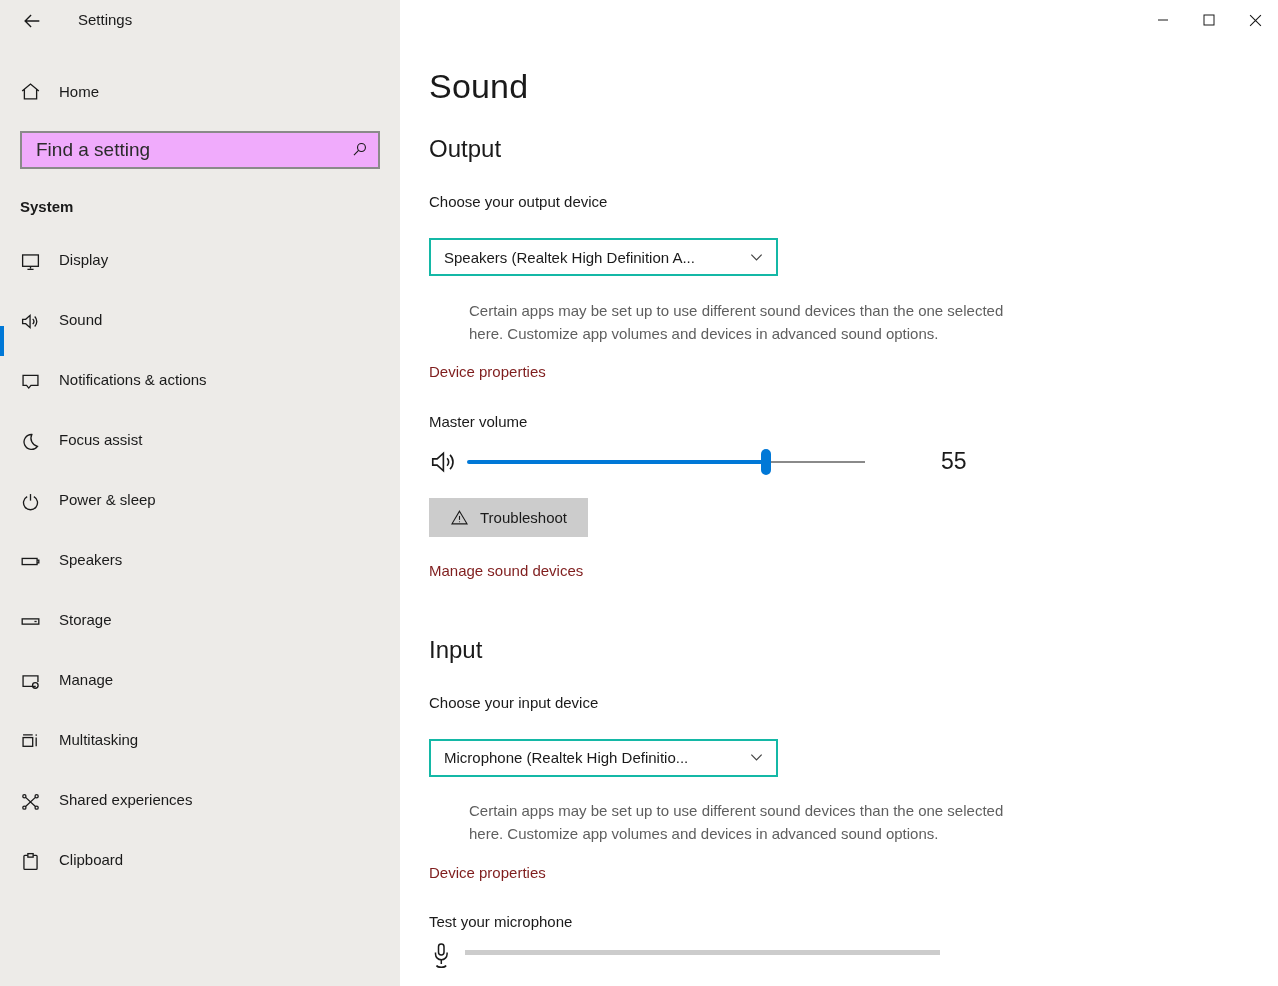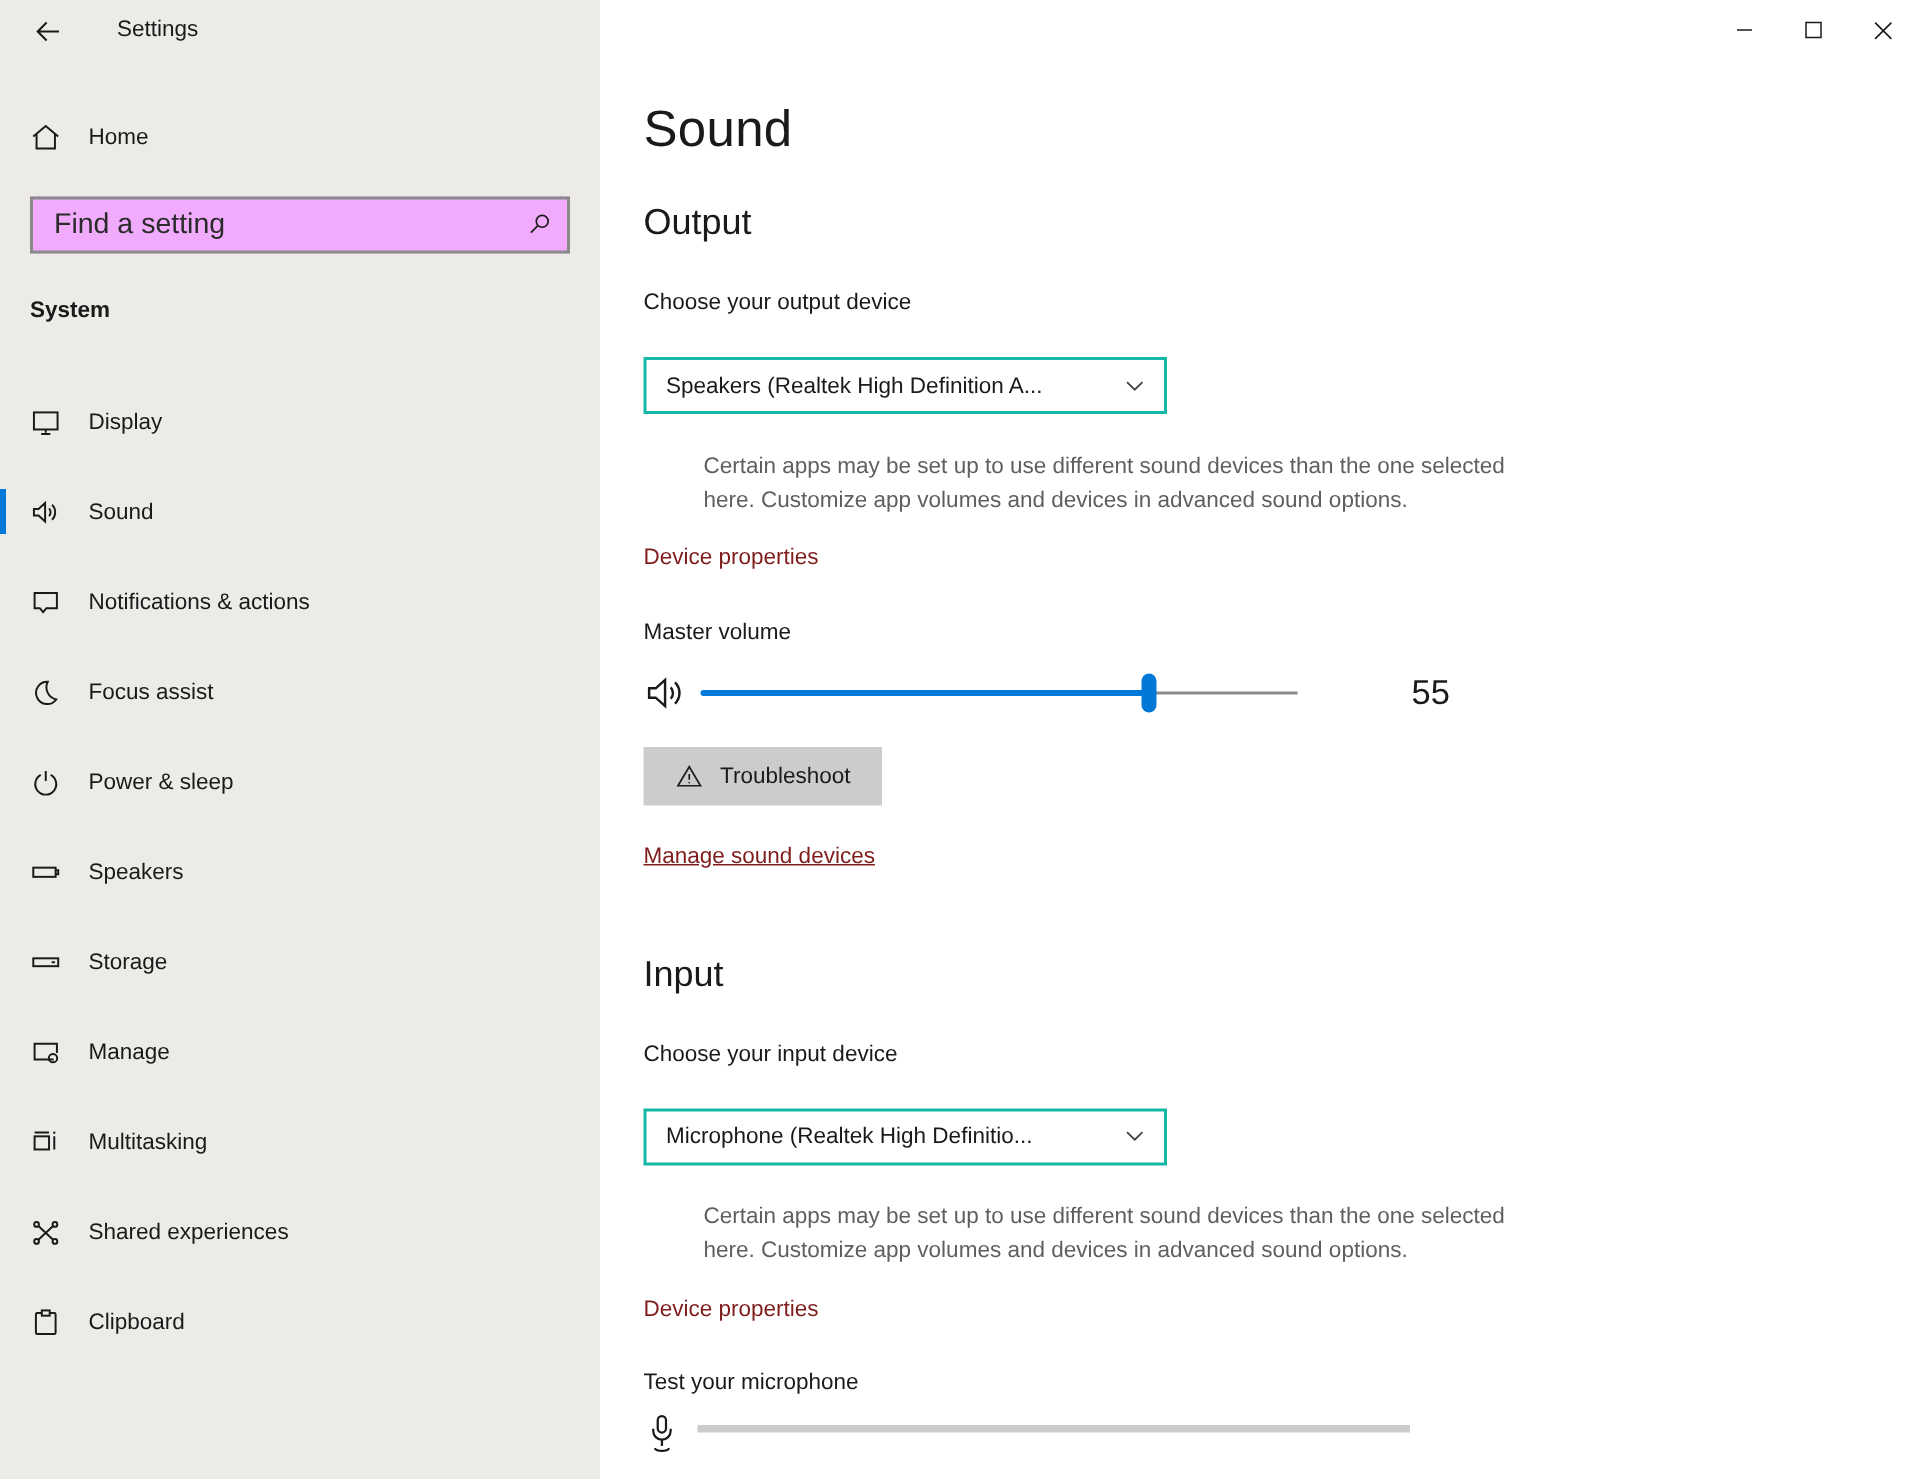--- a/index.html
+++ b/index.html
@@ -24,42 +24,42 @@
 
   .search-wrap { position:absolute; left:20px; top:131px; width:360px; height:38px; }
   .search-input { width:100%; height:100%; border:2px solid #8a8a8a; background:#f0abfc;
                   font-family:inherit; font-size:19px; padding:0 40px 0 14px; color:#1a1a1a; outline:none; }
   .search-input::placeholder { color:#2b2b2b; opacity:1; }
   .search-icon { position:absolute; right:11px; top:9px; width:19px; height:19px; pointer-events:none; }
 
   .section-title { position:absolute; left:20px; top:198px; font-size:15px; font-weight:bold; }
 
   .nav { position:absolute; left:0; top:251px; width:100%; }
-  .nav-item { position:relative; height:60px; display:flex; align-items:center;
+  .nav-item { position:relative; height:60px; display:flex; align-items:flex-start;
               padding-left:20px; cursor:pointer; }
   .nav-item .icon { width:21px; height:21px; flex:0 0 21px; }
   .nav-item .lbl { margin-left:18px; font-size:15px; white-space:nowrap; }
   .nav-item.selected::before { content:""; position:absolute; left:0; top:15px;
               width:4px; height:30px; background:var(--accent,#0078d7); }
 
   
   .main { flex:1; background:#ffffff; padding:66px 0 0 29px; position:relative; }
   .page-title { font-size:34px; font-weight:300; line-height:40px; letter-spacing:.2px; }
   .h2 { font-size:24px; font-weight:300; line-height:30px; }
   .h2.output { margin-top:28px; }
   .h2.input { margin-top:54px; }
   .field-label { font-size:15px; line-height:20px; margin-top:28px; }
   .combo { margin-top:26px; width:349px; height:38px; border:2px solid #14b8a6; background:#fff;
            display:flex; align-items:center; padding:0 12px 0 13px; cursor:default; }
   .combo .val { font-size:15px; flex:1; white-space:nowrap; overflow:hidden; }
   .combo .chev { width:15px; height:15px; flex:0 0 15px; margin-left:8px; }
   .desc { margin-top:23px; width:556px; font-size:15px; line-height:23.4px; color:#5f5f5f;margin-left:40px; }
   .link { display:inline-block; font-size:15px; line-height:20px; color:#7f1d1d; text-decoration:none; cursor:pointer; }
   .link.dp1 { margin-top:16px; }
-  .link.manage { margin-top:24px;text-decoration:underline; }
+  .link.manage { margin-top:24px; }
   .link.dp2 { margin-top:17px; }
   .mv-label { margin-top:30px; font-size:15px; line-height:20px; }
   .slider-row { margin-top:10px; display:flex; align-items:center; height:40px; }
   .slider-row .spk { width:30px; height:30px; flex:0 0 30px; }
   .slider { position:relative; width:398px; height:26px; margin-left:8px; cursor:pointer; }
   .slider .fill { position:absolute; left:0; top:11px; height:4px; border-radius:2px; background:#0078d7; }
   .slider .rest { position:absolute; right:0; top:12px; height:2px; background:#8a8a8a; }
   .slider .thumb { position:absolute; top:0; width:10px; height:26px; border-radius:5px; background:#0078d7; cursor:grab; }
   .vol-value { margin-left:76px; font-size:23px; color:#1a1a1a; }
   .btn { margin-top:16px; height:39px; display:inline-flex; align-items:center;

